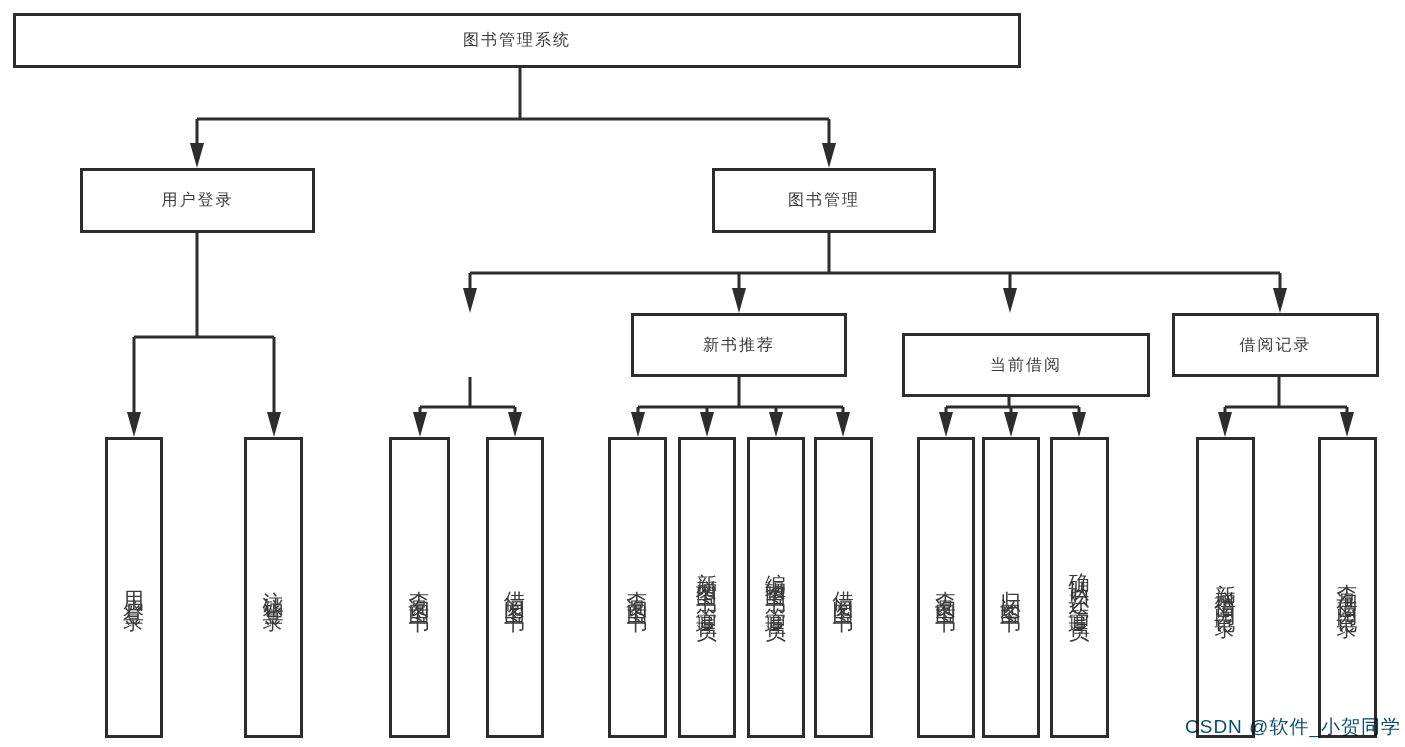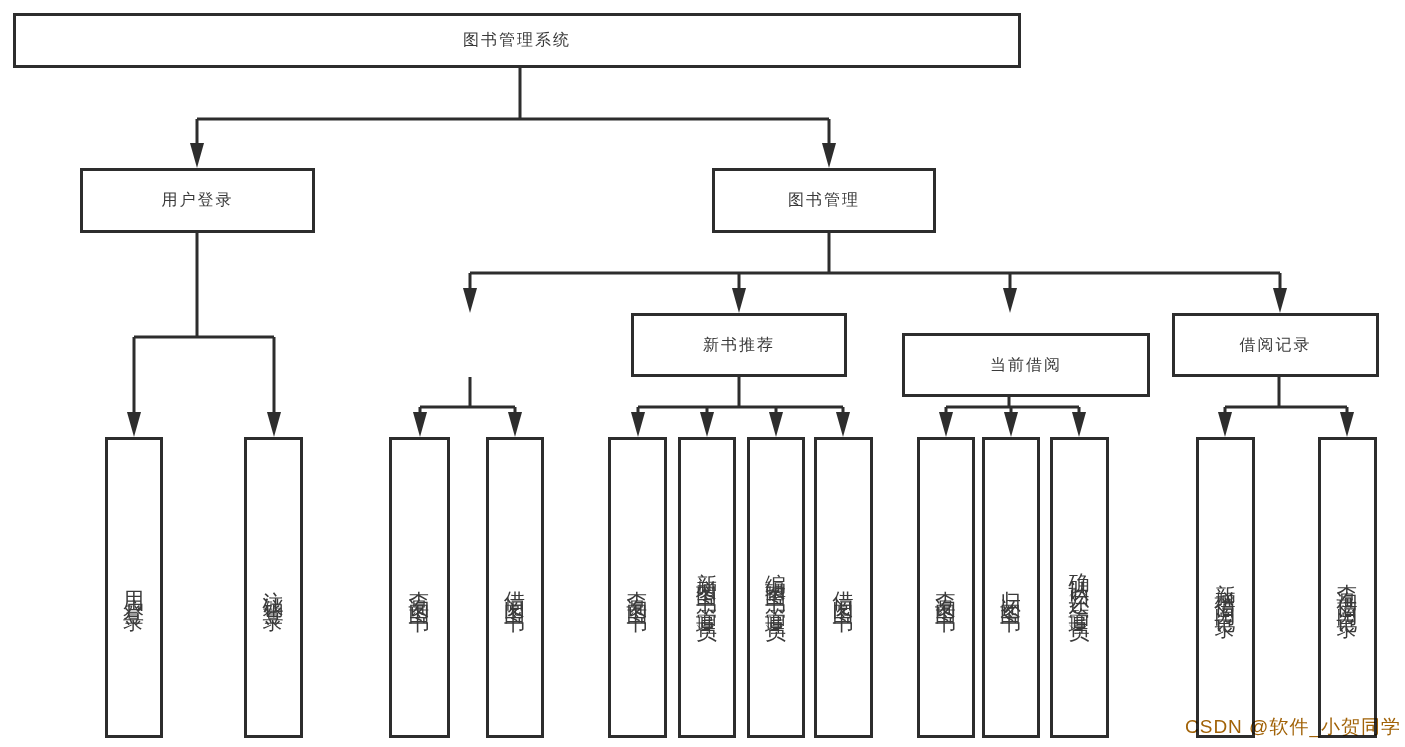--- a/index.html
+++ b/index.html
@@ -42,21 +42,21 @@
     font-size: 21px;
     letter-spacing: 7px;
     line-height: 1;
     padding: 4px 0;
   }
   .watermark {
     position: absolute;
     left: 1185px;
     top: 714px;
     z-index: 2;
-    color: #a16207;
+    color: #0c4a6e;
     font-size: 19px;
     letter-spacing: 1px;
     white-space: nowrap;
     mix-blend-mode: multiply;
   }
 </style>
 </head>
 <body>
 
 <div class="canvas">

